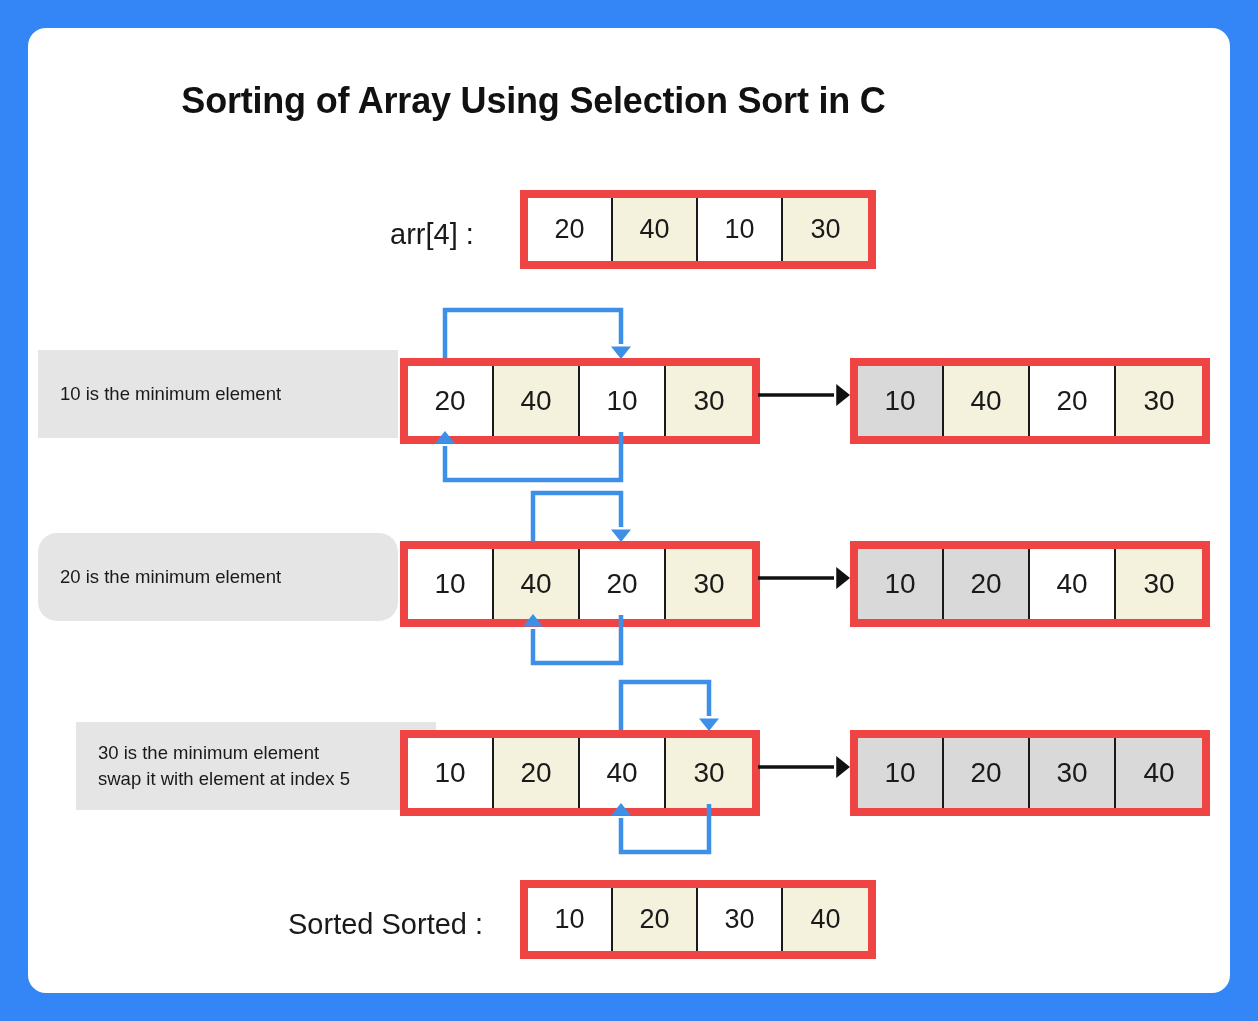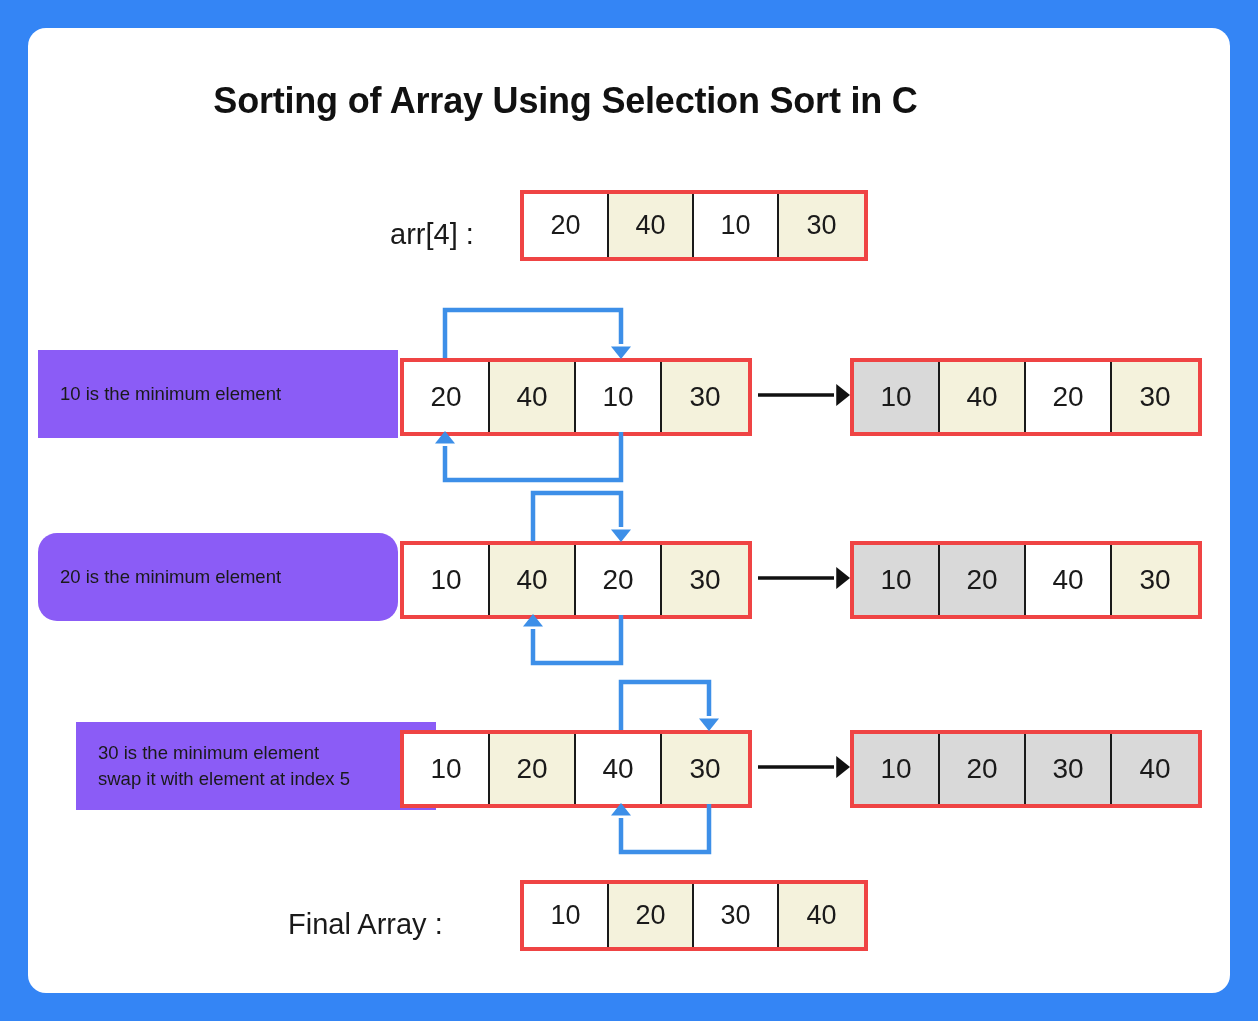--- a/index.html
+++ b/index.html
@@ -25,28 +25,27 @@
   #page-title {
     position: absolute;
     left: 0;
     top: 52px;
     width: 1011px;
     text-align: center;
     font-size: 36px;
     font-weight: bold;
     color: #111111;
     letter-spacing: -0.2px;
-    padding-left: 32px;
   }
 
   
   .array {
     position: absolute;
     display: flex;
-    border: 4px solid #ef4444;
+    border: 8px solid #ef4444;
     box-sizing: content-box;
     background: #ffffff;
   }
   .cell {
     box-sizing: border-box;
     display: flex;
     align-items: center;
     justify-content: center;
     font-size: 26px;
     color: #1a1a1a;
@@ -61,21 +60,21 @@
     position: absolute;
     font-size: 29px;
     color: #1a1a1a;
     white-space: nowrap;
     text-align: left;
   }
 
   
   .note {
     position: absolute;
-    background: #8b5cf6;
+    background: #e5e5e5;
     box-sizing: border-box;
     padding: 18px 22px;
     display: flex;
     flex-direction: column;
     justify-content: center;
   }
   .note-line {
     font-size: 18.5px;
     color: #1a1a1a;
     line-height: 26px;
@@ -145,21 +144,21 @@
       <div class="cell white" style="width: 86px; height: 70px; font-size: 28px;">40</div>
       <div class="cell cream" style="width: 86px; height: 70px; font-size: 28px;">30</div>
     </div>
   <div class="array" id="arr-s3-after" style="left: 822px; top: 702px; height: 70px;">
       <div class="cell gray" style="width: 86px; height: 70px; font-size: 28px;">10</div>
       <div class="cell gray" style="width: 86px; height: 70px; font-size: 28px;">20</div>
       <div class="cell gray" style="width: 86px; height: 70px; font-size: 28px;">30</div>
       <div class="cell gray" style="width: 86px; height: 70px; font-size: 28px;">40</div>
     </div>
 
-  <div class="side-label" style="left:260px; top:880px; width:224px;">Final Array :</div>
+  <div class="side-label" style="left:260px; top:880px; width:224px;">Sorted Sorted :</div>
   <div class="array" id="arr-final" style="left: 492px; top: 852px; height: 63px;">
       <div class="cell white" style="width: 85px; height: 63px; font-size: 27px;">10</div>
       <div class="cell cream" style="width: 85px; height: 63px; font-size: 27px;">20</div>
       <div class="cell white" style="width: 85px; height: 63px; font-size: 27px;">30</div>
       <div class="cell cream" style="width: 85px; height: 63px; font-size: 27px;">40</div>
     </div>
 
   <svg class="swap-svg" id="arrow-layer" width="1202" height="965" style="left:0; top:0;" viewBox="0 0 1202 965">
       <path d="M 417 330 L 417 282 L 593 282 L 593 316" fill="none" stroke="#3d8fe8" stroke-width="4.5" stroke-linecap="butt" stroke-linejoin="miter"></path>
       <polygon points="583,318.5 603,318.5 593,331" fill="#3d8fe8"></polygon>

